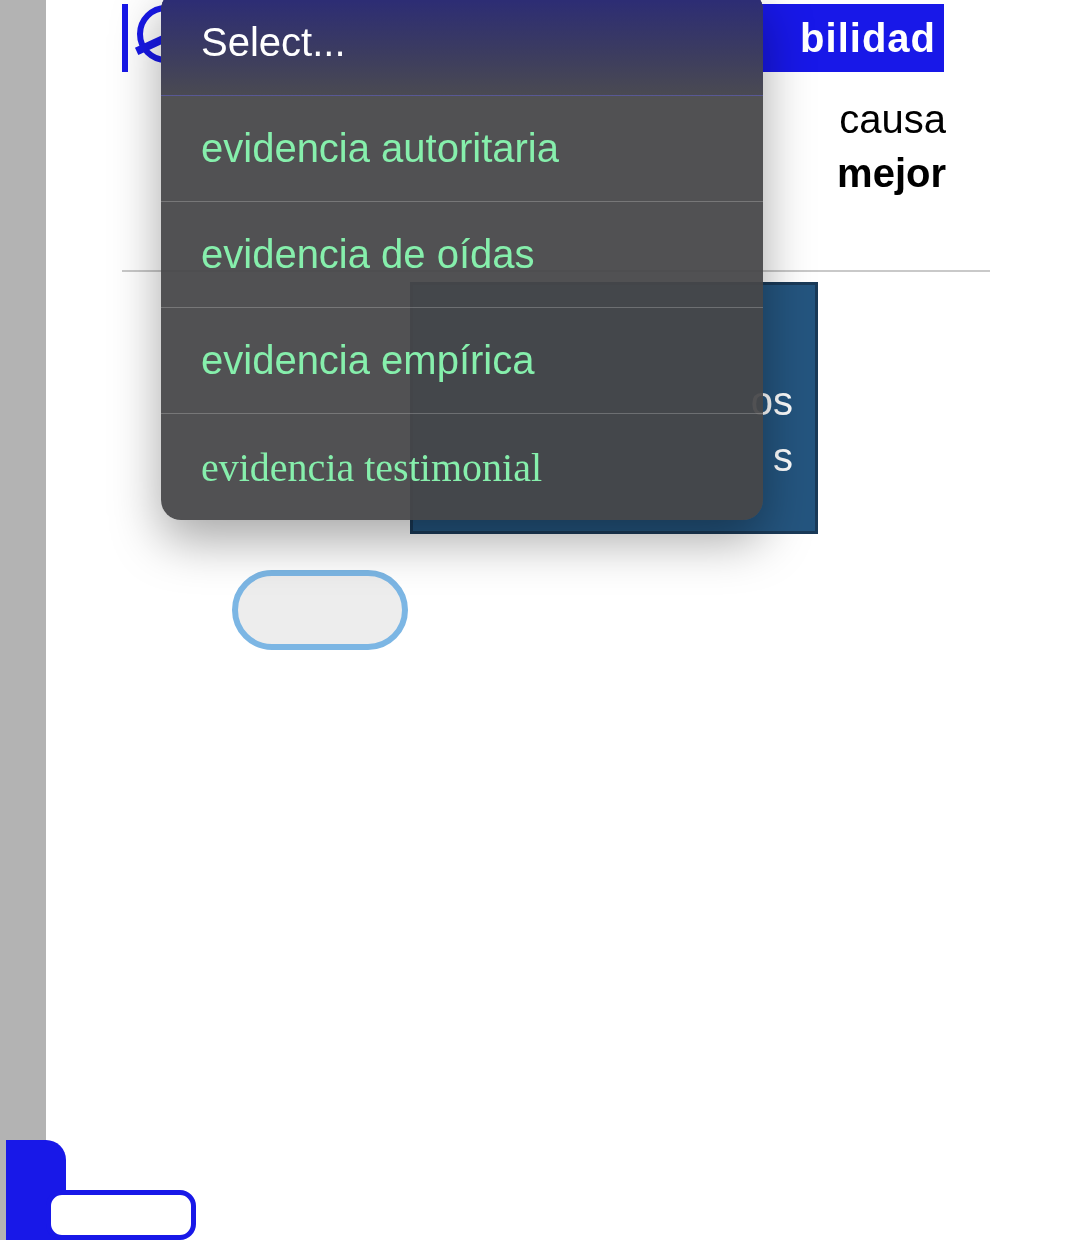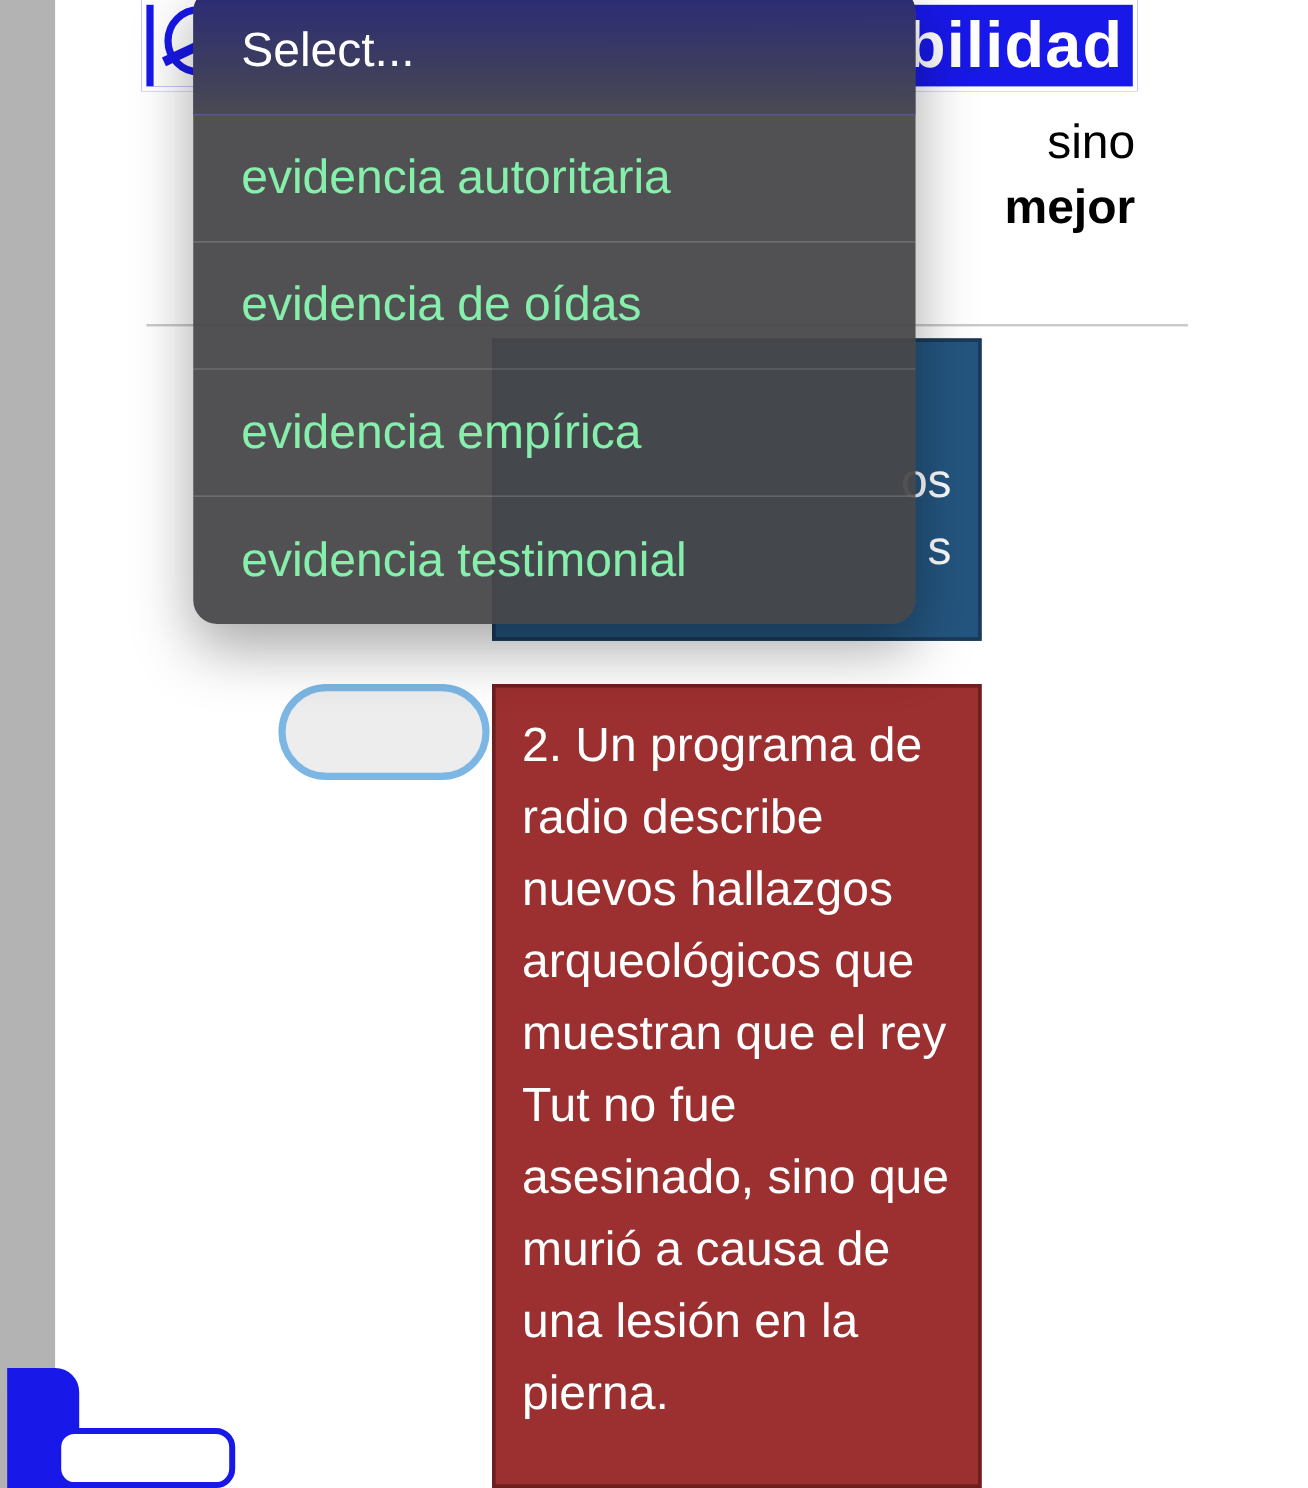--- a/index.html
+++ b/index.html
@@ -25,21 +25,21 @@
     width: 830px; height: 76px;
     background: #1818e8;
     border: 4px solid #fff;
     display: flex;
     align-items: center;
     justify-content: flex-end;
     padding: 0 8px;
   }
   .header-bar .title-text {
     color: #fff;
-    font-size: 54px;
+    font-size: 40px;
     font-weight: 800;
     letter-spacing: 1px;
   }
   .header-icon {
     position: absolute;
     left: 82px; top: -4px;
     width: 76px; height: 76px;
     background: #fff;
     display: flex; align-items: center; justify-content: center;
   }
@@ -137,54 +137,51 @@
     color: #86efac;
     font-size: 40px;
     font-weight: 300;
     border-bottom: 1px solid rgba(255,255,255,0.22);
     cursor: pointer;
   }
   .dropdown .item.first {
     background: linear-gradient(#2a2a78, #3c3c60 60%, #4a4a52);
     color: #fff;
   }
-  .dropdown .item:last-child { border-bottom: none; }
+  .dropdown .item:last-child { border-bottom: none; font-family: Liberation Serif, serif; }
 </style>
 </head>
 <body>
 
 <div class="outer">
   <div class="left-gutter"></div>
   <div class="page">
 
     <div class="header-bar">
       <span class="title-text">bilidad</span>
     </div>
     <div class="header-icon">
       <div class="circ"></div>
     </div>
 
     <div class="instr">
-      <span>sino</span><br>
+      <span>causa</span><br>
       <span class="bold">mejor</span>
     </div>
 
     <div class="hr"></div>
 
     <div class="card1">
       <div style="height:70px"></div>
       <div>os</div>
       <div>s</div>
     </div>
 
     <div class="select-pill"></div>
 
-    <div class="card2">
-      <span>2. Un programa de radio describe nuevos hallazgos arqueológicos que muestran que el rey Tut no fue asesinado, sino que murió a causa de una lesión en la pierna.</span>
-    </div>
 
     <div class="blue-corner"></div>
     <div class="bottom-left-box"></div>
 
     <div class="dropdown">
       <div class="item first">
         <span>Select...</span>
       </div>
       <div class="item">
         <span>evidencia autoritaria</span>

